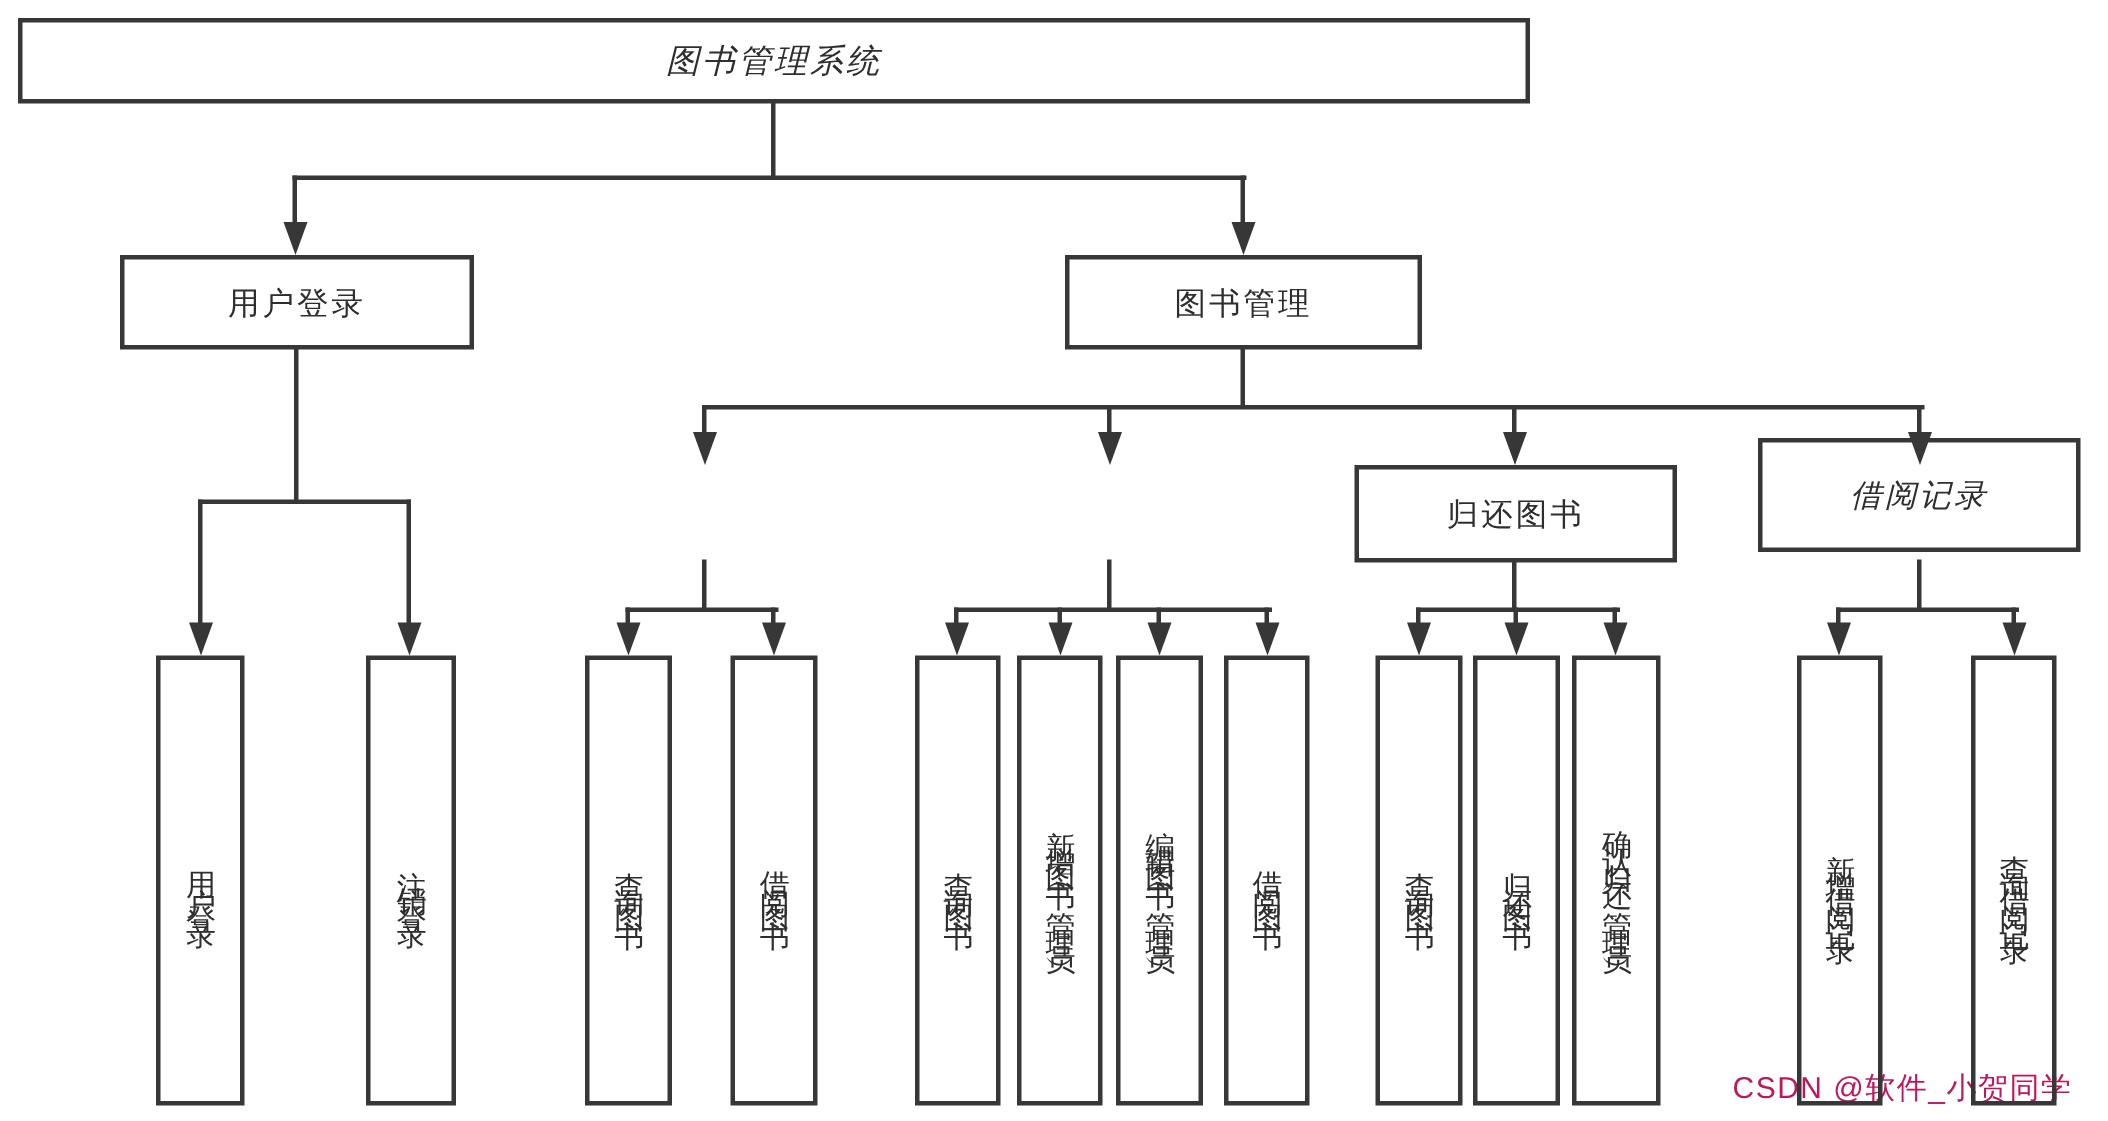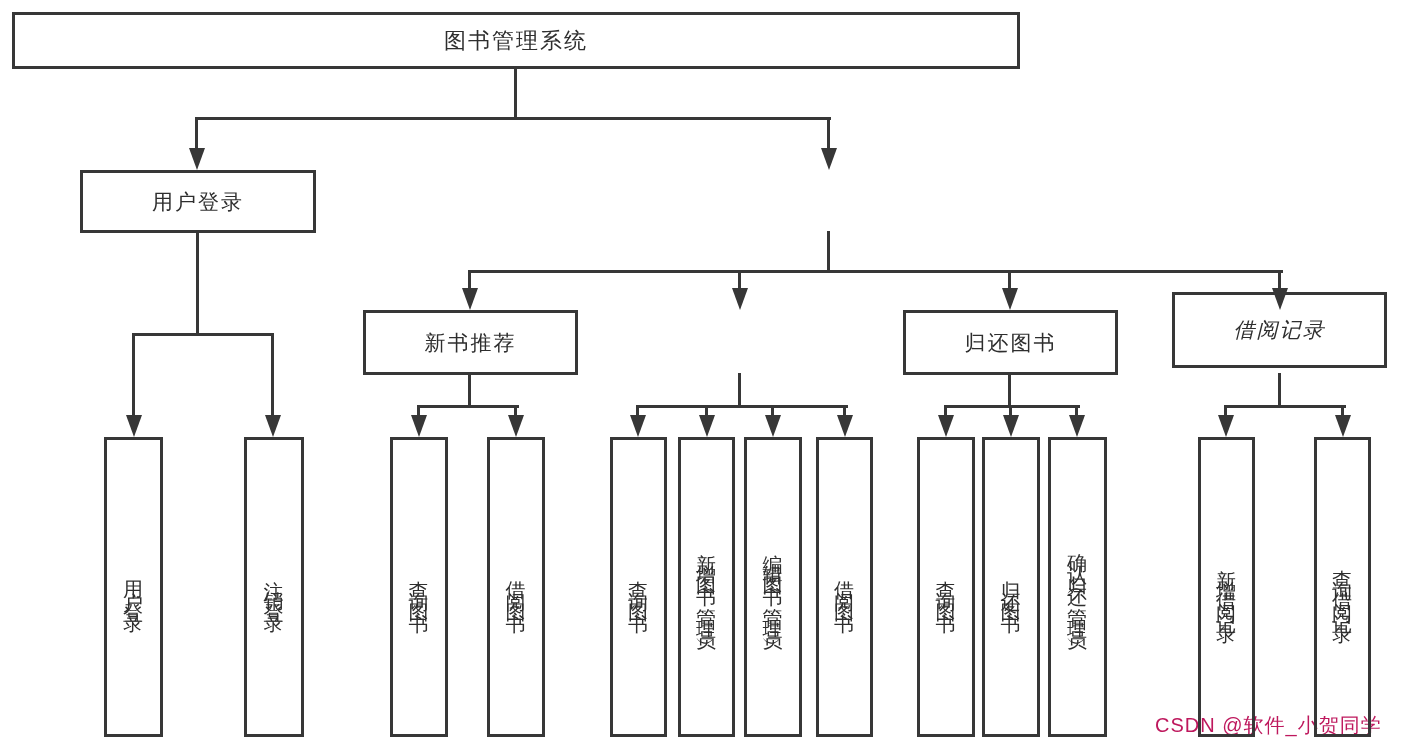--- a/index.html
+++ b/index.html
@@ -31,56 +31,56 @@
     color:#be185d;font-size:20px;white-space:nowrap;letter-spacing:1px;
   }
 </style>
 </head>
 <body>
 
 <div class="canvas">
 
   <div class="watermark">CSDN @软件_小贺同学</div>
 
-  <div class="box title" style="left:12px;top:12px;width:1008px;height:57px;">
+  <div class="box title" style="left:12px;top:12px;width:1008px;height:57px;font-style:italic;">
     <span class="hlabel">图书管理系统</span>
   </div>
 
   <div class="vline" style="left:514px;top:66px;height:53px;"></div>
   <div class="hline" style="left:195px;top:117px;width:636px;"></div>
   <div class="vline" style="left:195px;top:117px;height:34px;"></div>
   <div class="arrow" style="left:189px;top:148px;"></div>
   <div class="vline" style="left:827px;top:117px;height:34px;"></div>
   <div class="arrow" style="left:821px;top:148px;"></div>
 
   <div class="box" style="left:80px;top:170px;width:236px;height:63px;">
     <span class="hlabel">用户登录</span>
+  </div>
+  <div class="box" style="left:710px;top:170px;width:238px;height:63px;">
+    <span class="hlabel">图书管理</span>
   </div>
 
   <div class="vline" style="left:196px;top:230px;height:105px;"></div>
   <div class="hline" style="left:132px;top:333px;width:142px;"></div>
   <div class="vline" style="left:132px;top:333px;height:84px;"></div>
   <div class="arrow" style="left:126px;top:415px;"></div>
   <div class="vline" style="left:271px;top:333px;height:84px;"></div>
   <div class="arrow" style="left:265px;top:415px;"></div>
 
   <div class="vline" style="left:827px;top:231px;height:41px;"></div>
   <div class="hline" style="left:468px;top:270px;width:815px;"></div>
   <div class="vline" style="left:468px;top:270px;height:20px;"></div>
   <div class="arrow" style="left:462px;top:288px;"></div>
   <div class="vline" style="left:738px;top:270px;height:20px;"></div>
   <div class="arrow" style="left:732px;top:288px;"></div>
   <div class="vline" style="left:1008px;top:270px;height:20px;"></div>
   <div class="arrow" style="left:1002px;top:288px;"></div>
   <div class="vline" style="left:1278px;top:270px;height:20px;"></div>
   <div class="arrow" style="left:1272px;top:288px;"></div>
 
-  <div class="box" style="left:363px;top:310px;width:215px;height:65px;">
-    <span class="hlabel">新书推荐</span>
-  </div>
   <div class="box" style="left:903px;top:310px;width:215px;height:65px;">
     <span class="hlabel">归还图书</span>
   </div>
   <div class="box" style="left:1172px;top:292px;width:215px;height:76px;font-style:italic;">
     <span class="hlabel">借阅记录</span>
   </div>
 
   <div class="vline" style="left:468px;top:373px;height:34px;"></div>
   <div class="hline" style="left:417px;top:405px;width:102px;"></div>
   <div class="vline" style="left:417px;top:405px;height:12px;"></div>

